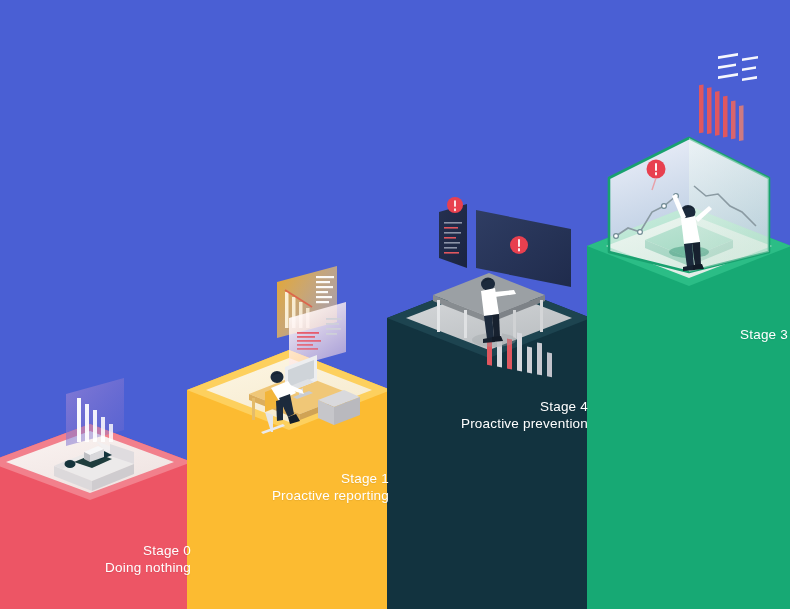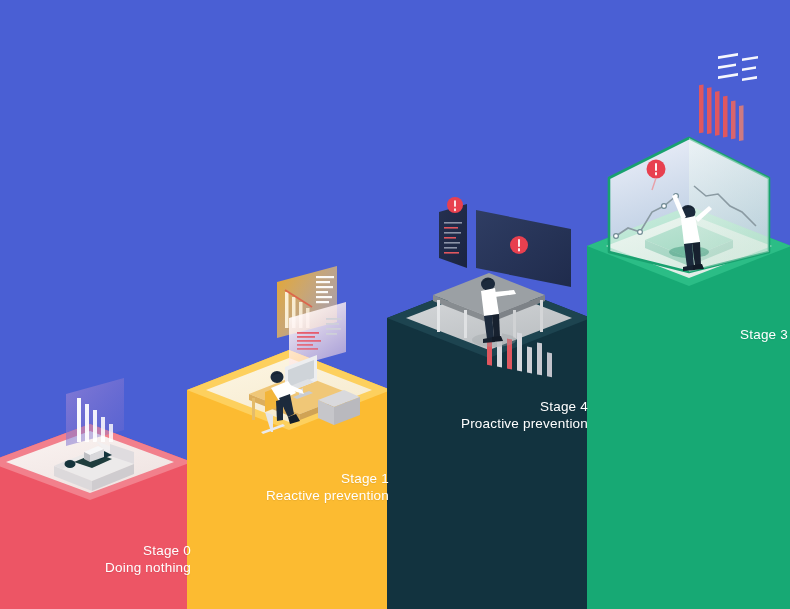--- a/index.html
+++ b/index.html
@@ -307,21 +307,21 @@
     </g>
   </g>
 </svg>
 
 <div class="stage-label" id="label-0">
   <span class="l1">Stage 0</span>
   <span class="l2">Doing nothing</span>
 </div>
 <div class="stage-label" id="label-1">
   <span class="l1">Stage 1</span>
-  <span class="l2">Reactive prevention</span>
+  <span class="l2">Proactive reporting</span>
 </div>
 <div class="stage-label" id="label-2">
   <span class="l1">Stage 4</span>
   <span class="l2">Proactive prevention</span>
 </div>
 <div class="stage-label" id="label-3">
   <span class="l1">Stage 3</span>
 </div>
 
 </body></html>

